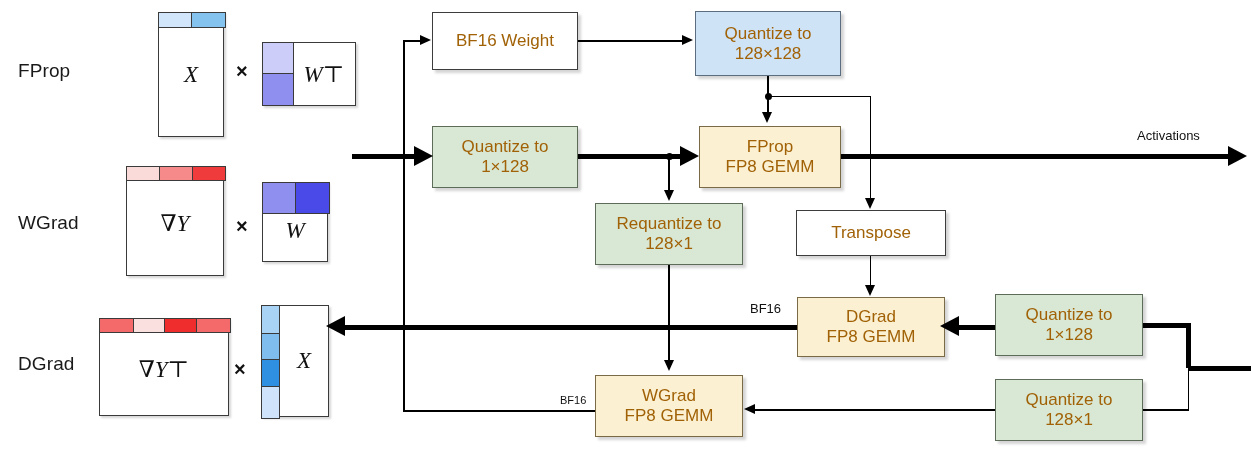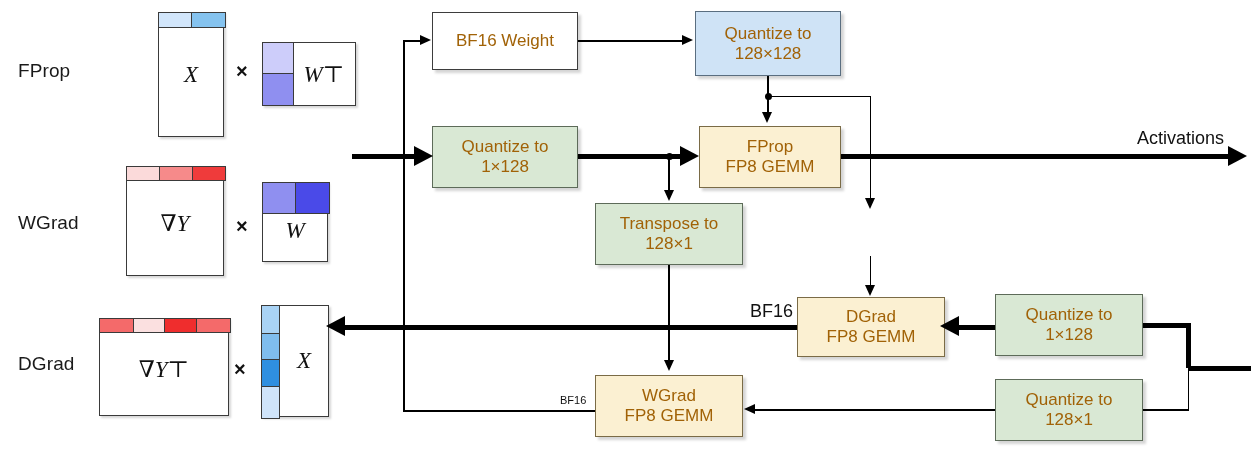--- a/index.html
+++ b/index.html
@@ -44,21 +44,21 @@
            border-left:11px solid #000;}
   .arrow.l{border-top:5.5px solid transparent;border-bottom:5.5px solid transparent;
            border-right:11px solid #000;}
   .arrow.d{border-left:5.5px solid transparent;border-right:5.5px solid transparent;
            border-top:11px solid #000;}
   .arrow.r.big{border-top:10px solid transparent;border-bottom:10px solid transparent;
                border-left:19px solid #000;}
   .arrow.l.big{border-top:10px solid transparent;border-bottom:10px solid transparent;
                border-right:19px solid #000;}
 
-  .edgelabel{position:absolute;font-size:18px;color:#111;white-space:nowrap;}
+  .edgelabel{position:absolute;font-size:13px;color:#111;white-space:nowrap;}
   .edgelabel.small{font-size:11px;}
 </style>
 </head>
 <body>
 
 <div id="root">
 
   <div class="rowlabel" style="left:18px;top:60px;">FProp</div>
   <div class="rowlabel" style="left:18px;top:212px;">WGrad</div>
   <div class="rowlabel" style="left:18px;top:353px;">DGrad</div>
@@ -123,24 +123,27 @@
     <span>Quantize to</span>
     <span>1×128</span>
   </div>
 
   <div class="box yellow" style="left:699px;top:126px;width:142px;height:62px;">
     <span>FProp</span>
     <span>FP8 GEMM</span>
   </div>
 
   <div class="box green" style="left:595px;top:203px;width:148px;height:62px;">
-    <span>Transpose to</span>
+    <span>Requantize to</span>
     <span>128×1</span>
   </div>
 
+  <div class="box plain" style="left:796px;top:210px;width:150px;height:46px;">
+    <span>Transpose</span>
+  </div>
 
   <div class="box yellow" style="left:797px;top:297px;width:148px;height:60px;">
     <span>DGrad</span>
     <span>FP8 GEMM</span>
   </div>
 
   <div class="box green" style="left:995px;top:294px;width:148px;height:62px;">
     <span>Quantize to</span>
     <span>1×128</span>
   </div>

